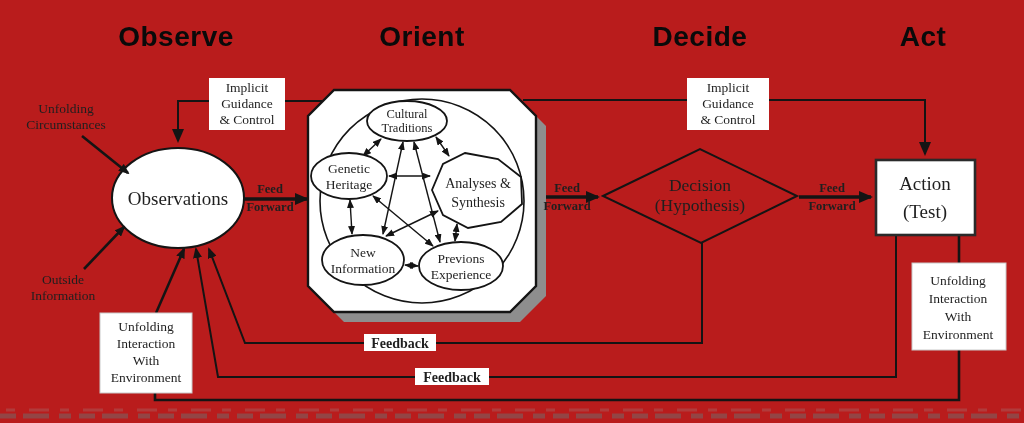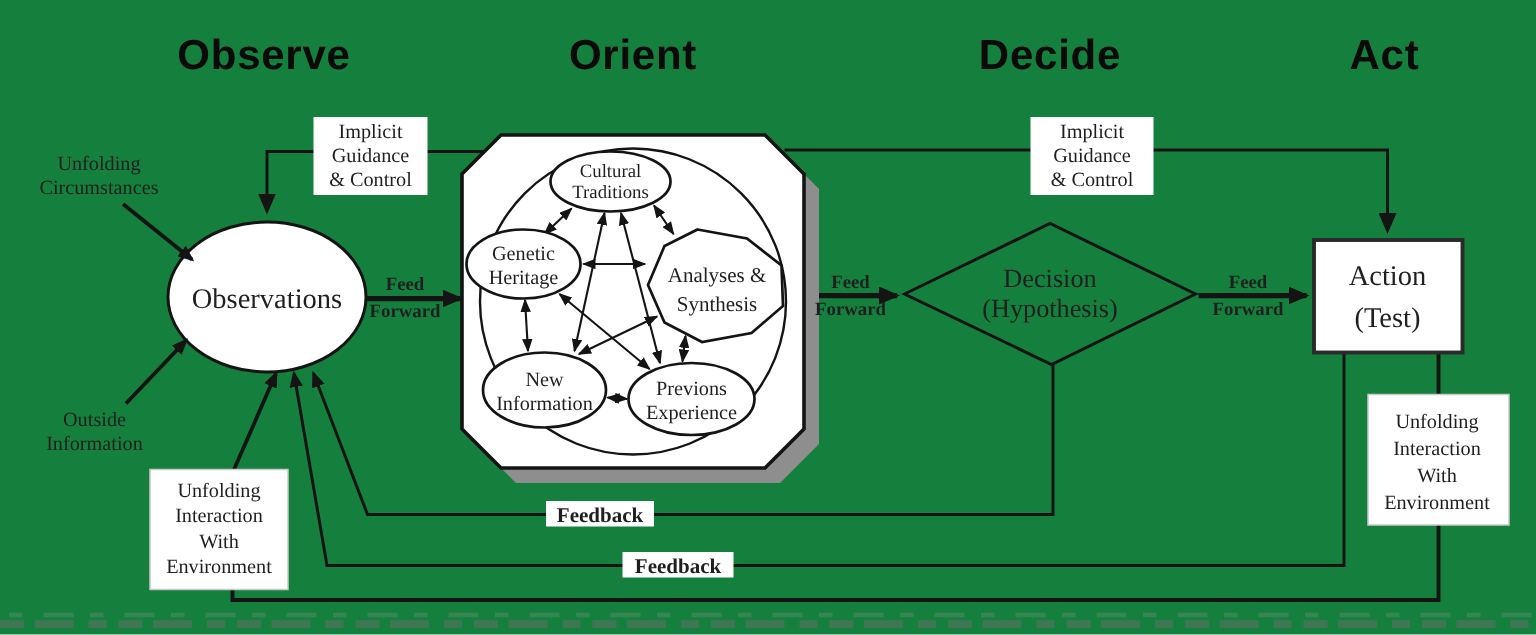--- a/index.html
+++ b/index.html
@@ -1,16 +1,16 @@
 <!DOCTYPE html>
 <html><head>
 <meta charset="utf-8">
 <style>
   html,body{margin:0;padding:0;background:#ffffff;}
-  .stage{position:relative;width:1024px;height:423px;background:#15803d;overflow:hidden;}
+  .stage{position:relative;width:1024px;height:423px;background:#b91c1c;overflow:hidden;}
   svg{display:block;}
   .t{font-family:"Liberation Serif","DejaVu Serif",serif;fill:#1f1f1f;text-anchor:middle;}
   .hdr{font-family:"Liberation Sans","DejaVu Sans",sans-serif;font-weight:bold;font-size:28px;fill:#0a0a0a;text-anchor:middle;letter-spacing:.5px;}
   .s12{font-size:12.5px}.s13{font-size:13.5px}.s14{font-size:14px}
   .s17{font-size:17.5px}.s19{font-size:19px}
   .b{font-weight:bold}
   .ln{stroke:#141414;fill:none}
   .w14{stroke-width:1.4}.w16{stroke-width:1.6}.w2{stroke-width:2}
   .w25{stroke-width:2.5}.w26{stroke-width:2.6}.w35{stroke-width:3.5}
   .node{fill:#ffffff;stroke:#141414;stroke-width:1.8}

